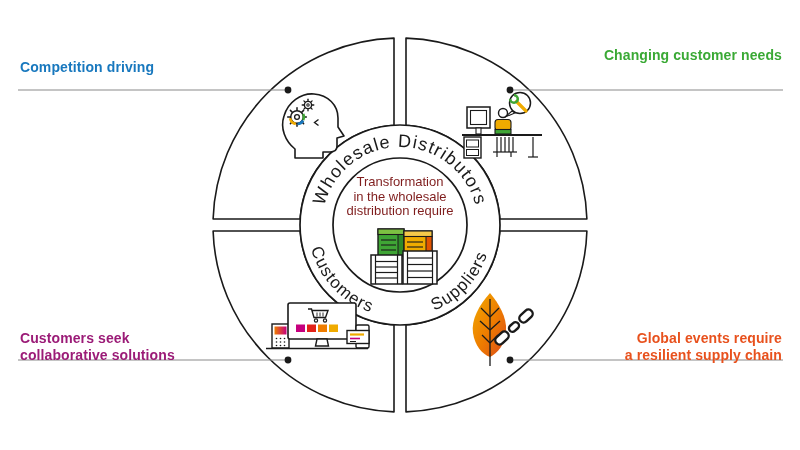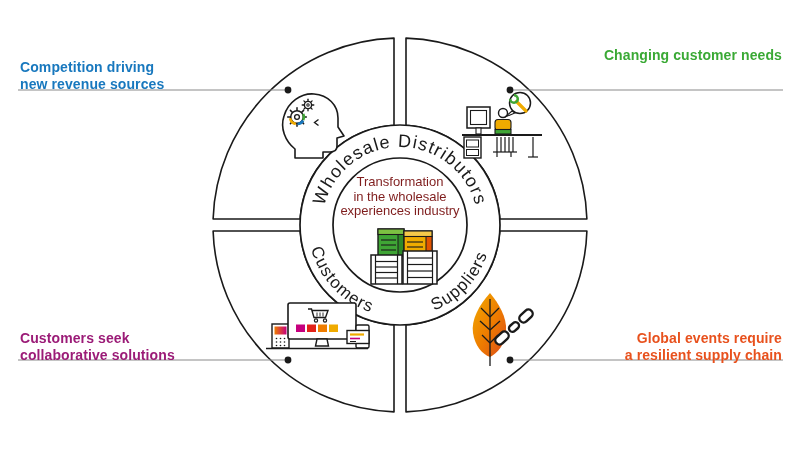--- a/index.html
+++ b/index.html
@@ -249,33 +249,32 @@
     <g fill="#ffffff" stroke="#1a1a1a" stroke-width="2.4">
       <rect x="494.5" y="333.75" width="15" height="8.5" rx="4.2" transform="rotate(-42 502 338)"></rect>
       <rect x="518.5" y="311.75" width="15" height="8.5" rx="4.2" transform="rotate(-42 526 316)"></rect>
       <rect x="508.5" y="323.5" width="11" height="7" rx="3.5" transform="rotate(-42 514 327)"></rect>
     </g>
   </g>
 </svg>
 
   <div class="callout tl" style="color: rgb(24, 120, 190);">
     <span class="ln">Competition driving</span>
-    <span class="ln">new revenue sources</span>
   </div>
   <div class="callout tr" style="color: rgb(58, 169, 53);">
     <span class="ln">Changing customer needs</span>
   </div>
   <div class="callout br" style="color: rgb(232, 81, 29);">
     <span class="ln">Global events require</span>
     <span class="ln">a resilient supply chain</span>
   </div>
   <div class="callout bl" style="color: rgb(155, 27, 119);">
     <span class="ln">Customers seek</span>
     <span class="ln">collaborative solutions</span>
   </div>
 
   <div class="center-text">
     <span class="ln">Transformation</span>
     <span class="ln">in the wholesale</span>
-    <span class="ln">experiences industry</span>
+    <span class="ln">distribution require</span>
   </div>
 
 </div>
 
 </body></html>

